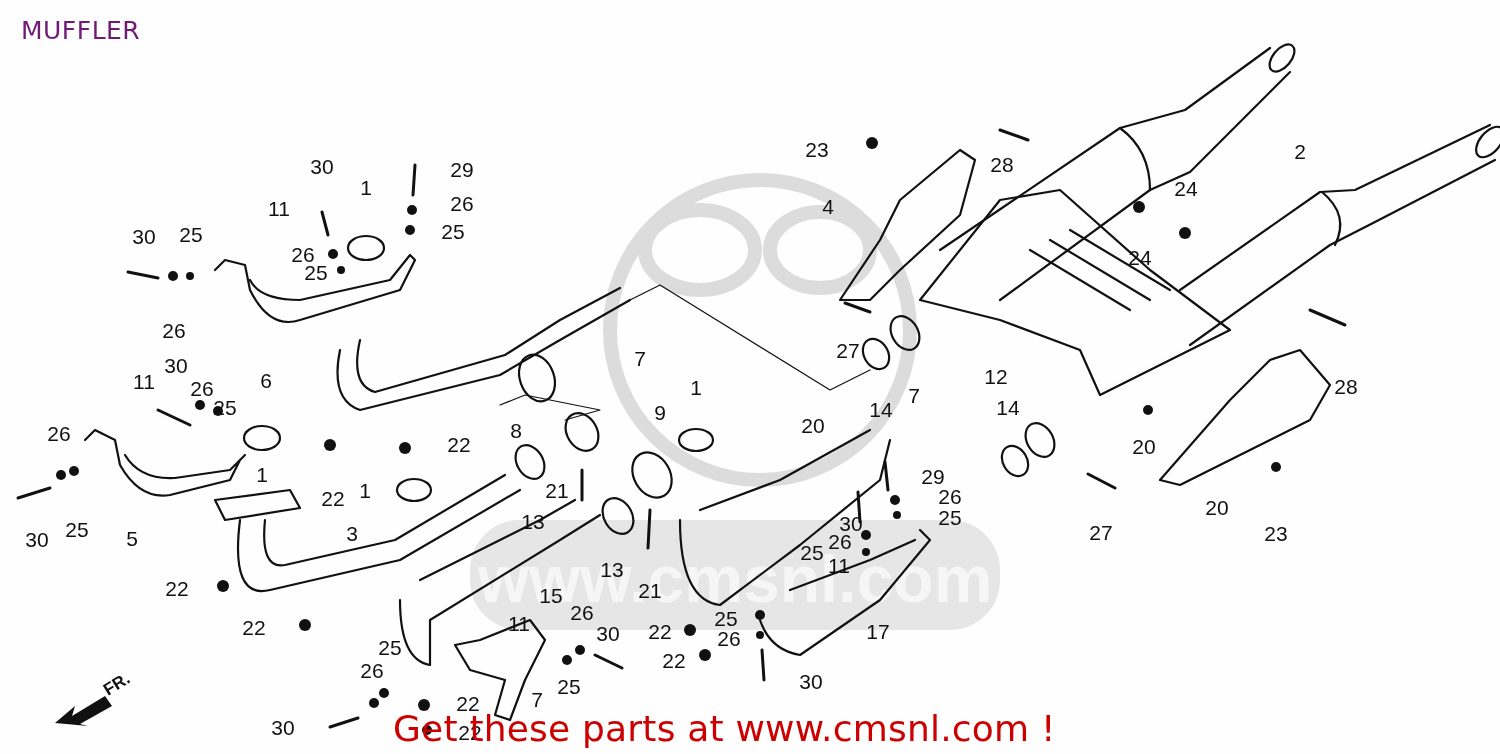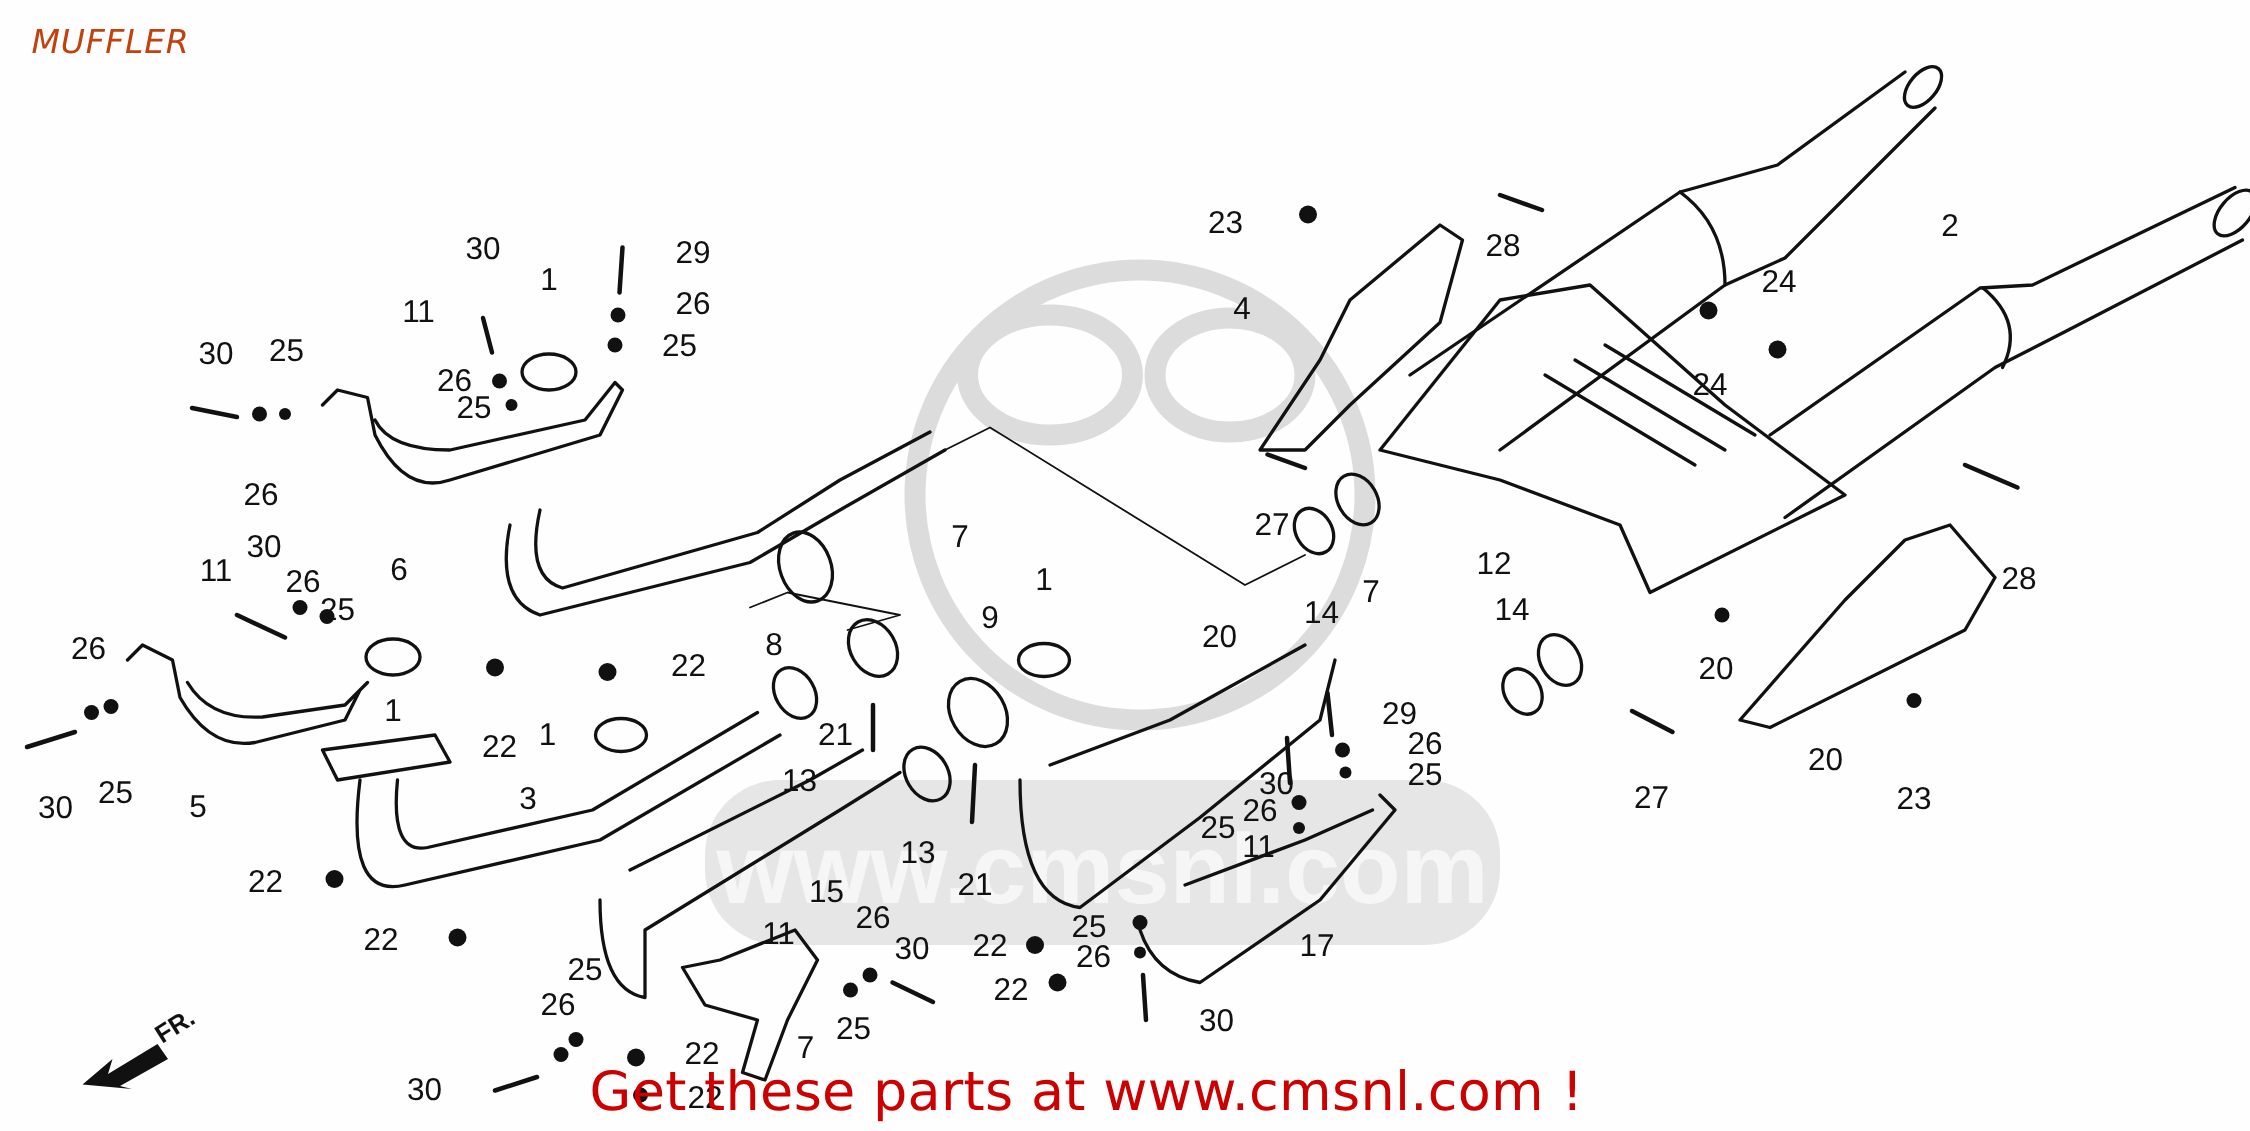--- a/index.html
+++ b/index.html
@@ -1,22 +1,22 @@
 <!DOCTYPE html>
 <html><head>
 <meta charset="utf-8">
 <style>
   html, body { margin: 0; padding: 0; background: #fdfefd; }
   #canvas {
     position: relative; width: 1500px; height: 754px; overflow: hidden;
     background: #fdfefd; font-family: "Liberation Sans", "DejaVu Sans", sans-serif;
   }
   .title {
-    position: absolute; left: 21px; top: 16px; font-size: 22px; color: #c2410c;
-    letter-spacing: 0.5px; font-family: "DejaVu Sans", sans-serif; font-style: italic;
+    position: absolute; left: 21px; top: 16px; font-size: 25px; color: #701a75;
+    letter-spacing: 0.5px; font-family: "DejaVu Sans", sans-serif;
   }
   svg.art { position: absolute; left: 0; top: 0; }
   .callout {
     position: absolute; font-size: 21px; color: #111; line-height: 1;
     font-family: "Liberation Sans", sans-serif; white-space: nowrap;
     transform: translate(-50%, -50%); cursor: pointer;
   }
   .banner {
     position: absolute; left: 393px; top: 708px; font-size: 36px; color: #cc0000;
     font-family: "DejaVu Sans", sans-serif; white-space: nowrap; letter-spacing: 0.2px;

